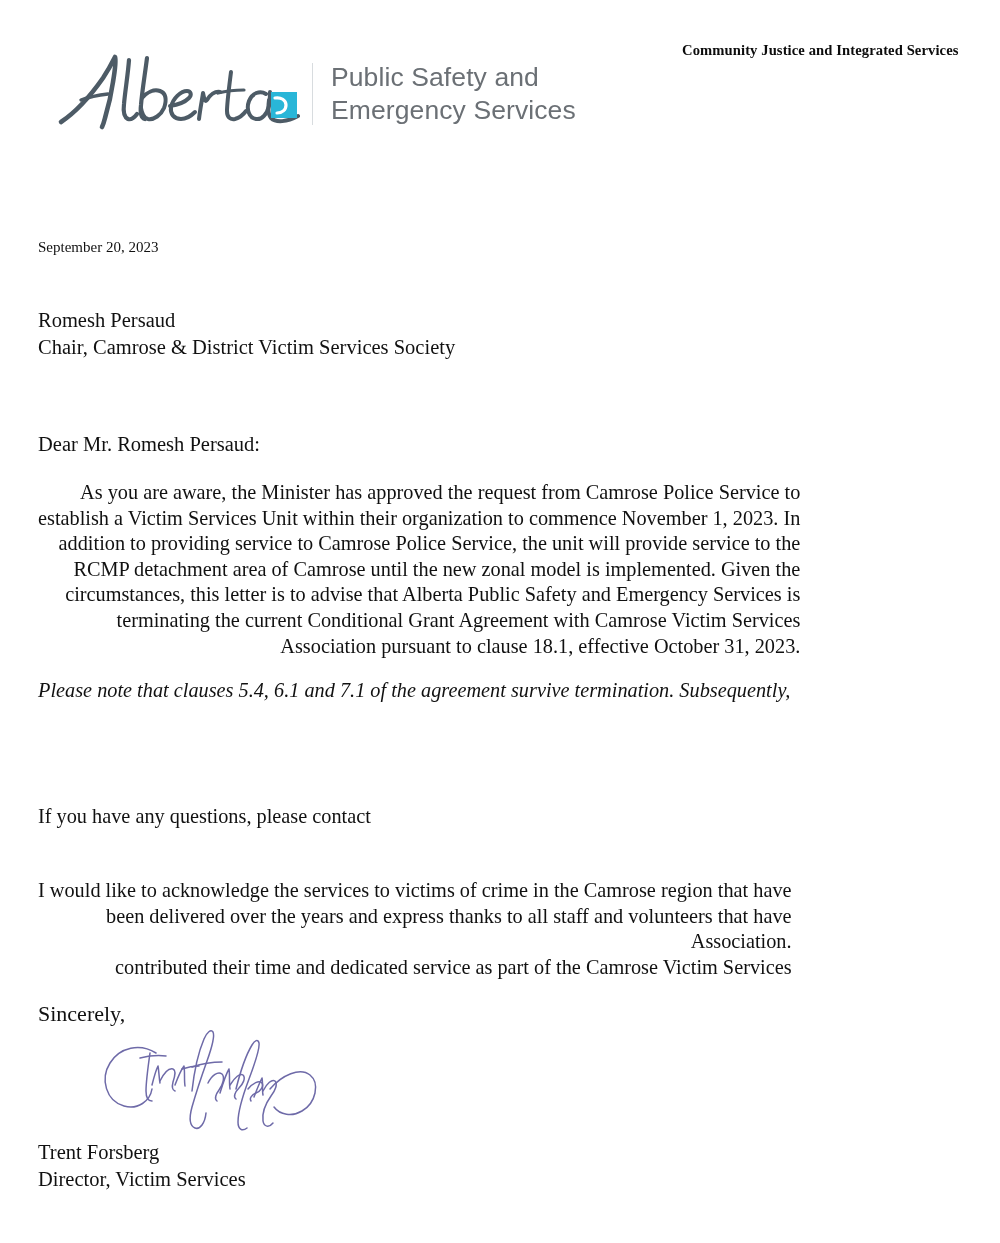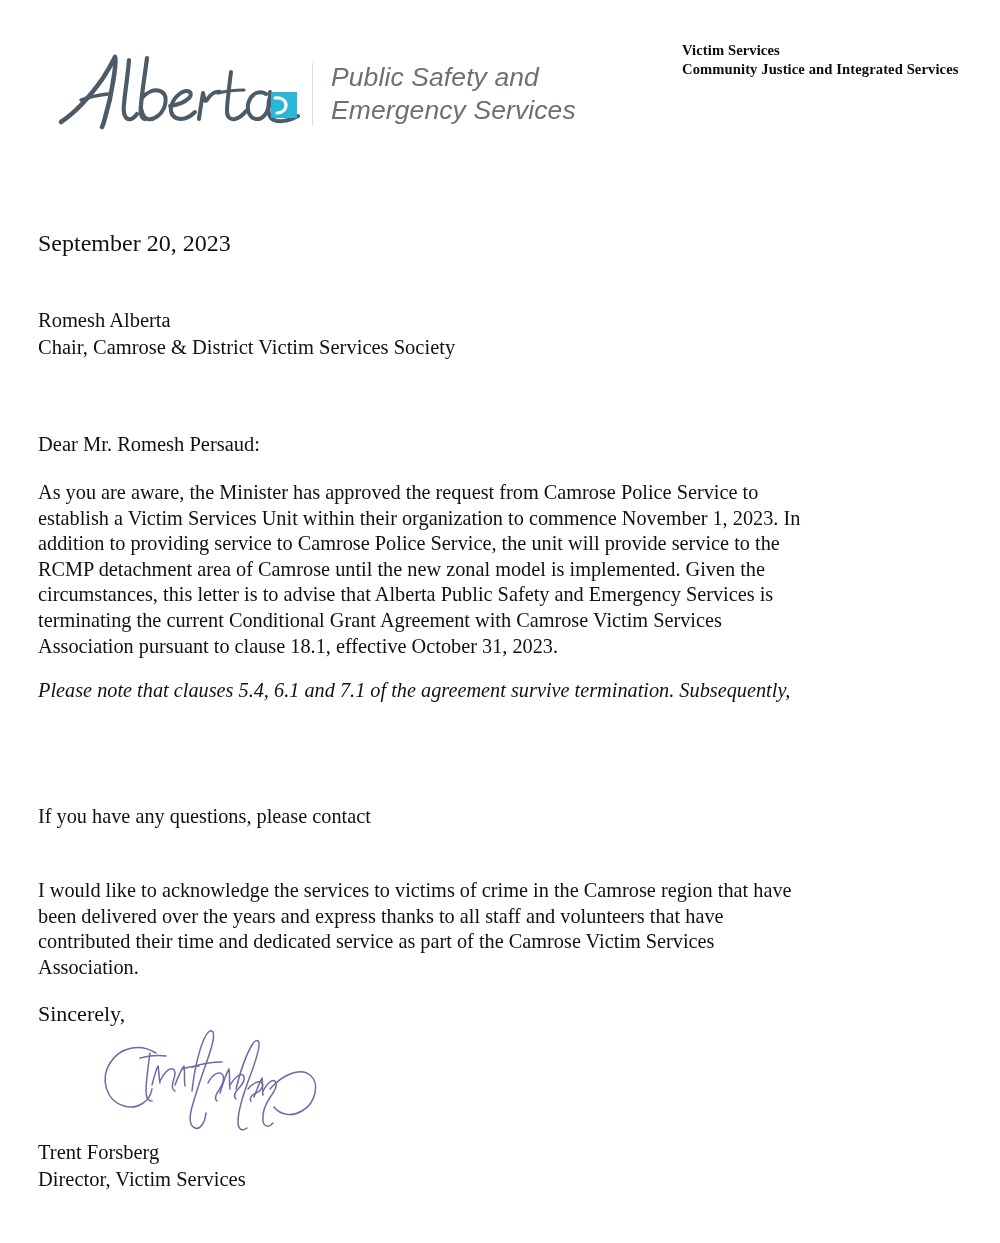--- a/index.html
+++ b/index.html
@@ -53,21 +53,20 @@
   }
 
   .ministry-name {
     font-family: "Liberation Sans", "DejaVu Sans", sans-serif;
     font-size: 26.5px;
     line-height: 1.26;
     color: #6b7075;
     letter-spacing: 0.1px;
     white-space: pre-line;
     font-weight: 400;
-    font-style: italic;
   }
 
   .program-header {
     position: absolute;
     left: 682px;
     top: 41px;
     font-family: "Liberation Serif", "DejaVu Serif", serif;
     font-weight: bold;
     font-size: 14.6px;
     line-height: 1.32;
@@ -79,23 +78,23 @@
   
   .letter-body {
     position: absolute;
     left: 38px;
     top: 0;
     width: 830px;
   }
 
   .date-line {
     position: absolute;
-    top: 228px;
-    left: 0;
-    font-size: 24px;
+    top: 238px;
+    left: 0;
+    font-size: 15px;
     line-height: 1.28;
     white-space: nowrap;
   }
 
   .recipient {
     position: absolute;
     top: 307px;
     left: 0;
     font-size: 20.5px;
     line-height: 1.30;
@@ -109,21 +108,21 @@
     font-size: 20.5px;
     line-height: 1.28;
     white-space: nowrap;
   }
 
   .para {
     position: absolute;
     left: 0;
     font-size: 20.3px;
     line-height: 25.6px;
-    text-align: left;
+    text-align: right;
   }
   .para .p-line { display: block; white-space: nowrap; }
 
   #para-1 { top: 480px; }
   #para-2 { top: 678px; font-style: italic; }
   #para-3 { top: 804px; }
   #para-4 { top: 878px; }
 
   .closing {
     position: absolute;
@@ -186,31 +185,30 @@
         <path d="M220 50 C226 49, 231 52, 231 57 C231 62, 227 65, 222 65" fill="none" stroke="#ffffff" stroke-width="3.2" stroke-linecap="round"></path>
       </svg>
 
       <div class="logo-divider"></div>
 
       <div class="ministry-name">Public Safety and
 Emergency Services</div>
     </div>
 
     <div class="program-header">
-      <span class="ph-line">Victim Services</span>
       <span class="ph-line">Community Justice and Integrated Services</span>
     </div>
   </div>
 
   <div class="letter-body">
 
     <div class="date-line">September 20, 2023</div>
 
     <div class="recipient">
-      <span class="r-line">Romesh Alberta</span>
+      <span class="r-line">Romesh Persaud</span>
       <span class="r-line">Chair, Camrose &amp; District Victim Services Society</span>
     </div>
 
     <div class="salutation">Dear Mr. Romesh Persaud:</div>
 
     <div class="para" id="para-1">
       <span class="p-line">As you are aware, the Minister has approved the request from Camrose Police Service to</span>
       <span class="p-line">establish a Victim Services Unit within their organization to commence November 1, 2023. In</span>
       <span class="p-line">addition to providing service to Camrose Police Service, the unit will provide service to the</span>
       <span class="p-line">RCMP detachment area of Camrose until the new zonal model is implemented. Given the</span>
@@ -223,22 +221,22 @@
       <span class="p-line">Please note that clauses 5.4, 6.1 and 7.1 of the agreement survive termination. Subsequently,</span>
     </div>
 
     <div class="para" id="para-3">
       <span class="p-line">If you have any questions, please contact</span>
     </div>
 
     <div class="para" id="para-4">
       <span class="p-line">I would like to acknowledge the services to victims of crime in the Camrose region that have</span>
       <span class="p-line">been delivered over the years and express thanks to all staff and volunteers that have</span>
+      <span class="p-line">Association.</span>
       <span class="p-line">contributed their time and dedicated service as part of the Camrose Victim Services</span>
-      <span class="p-line">Association.</span>
     </div>
 
     <div class="closing">Sincerely,</div>
 
     <svg class="signature-image" viewBox="0 0 230 115" aria-hidden="true">
       <g fill="none" stroke="#6e6aa8" stroke-linecap="round" stroke-linejoin="round" stroke-width="1.5">
 
         <path d="M60 30 C44 20, 24 24, 14 40 C4 56, 10 78, 28 83 C42 87, 54 78, 56 66"></path>
 
         <path d="M44 35 C52 33, 62 32, 70 33"></path>

